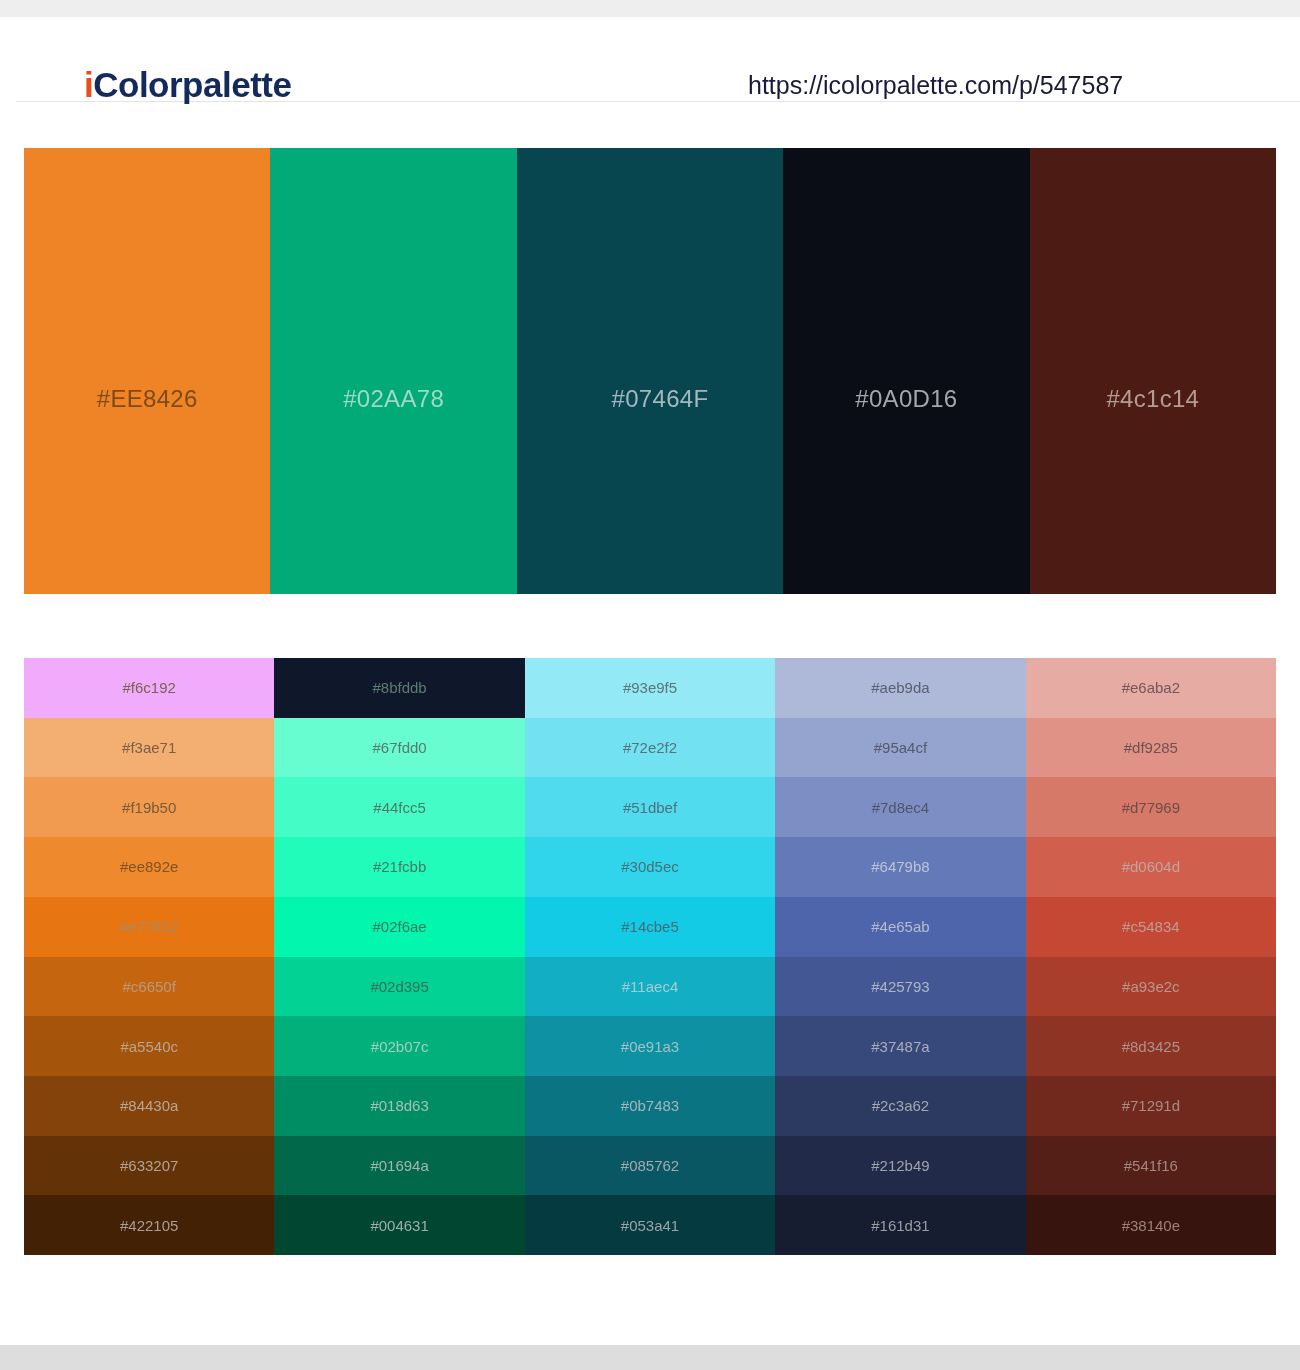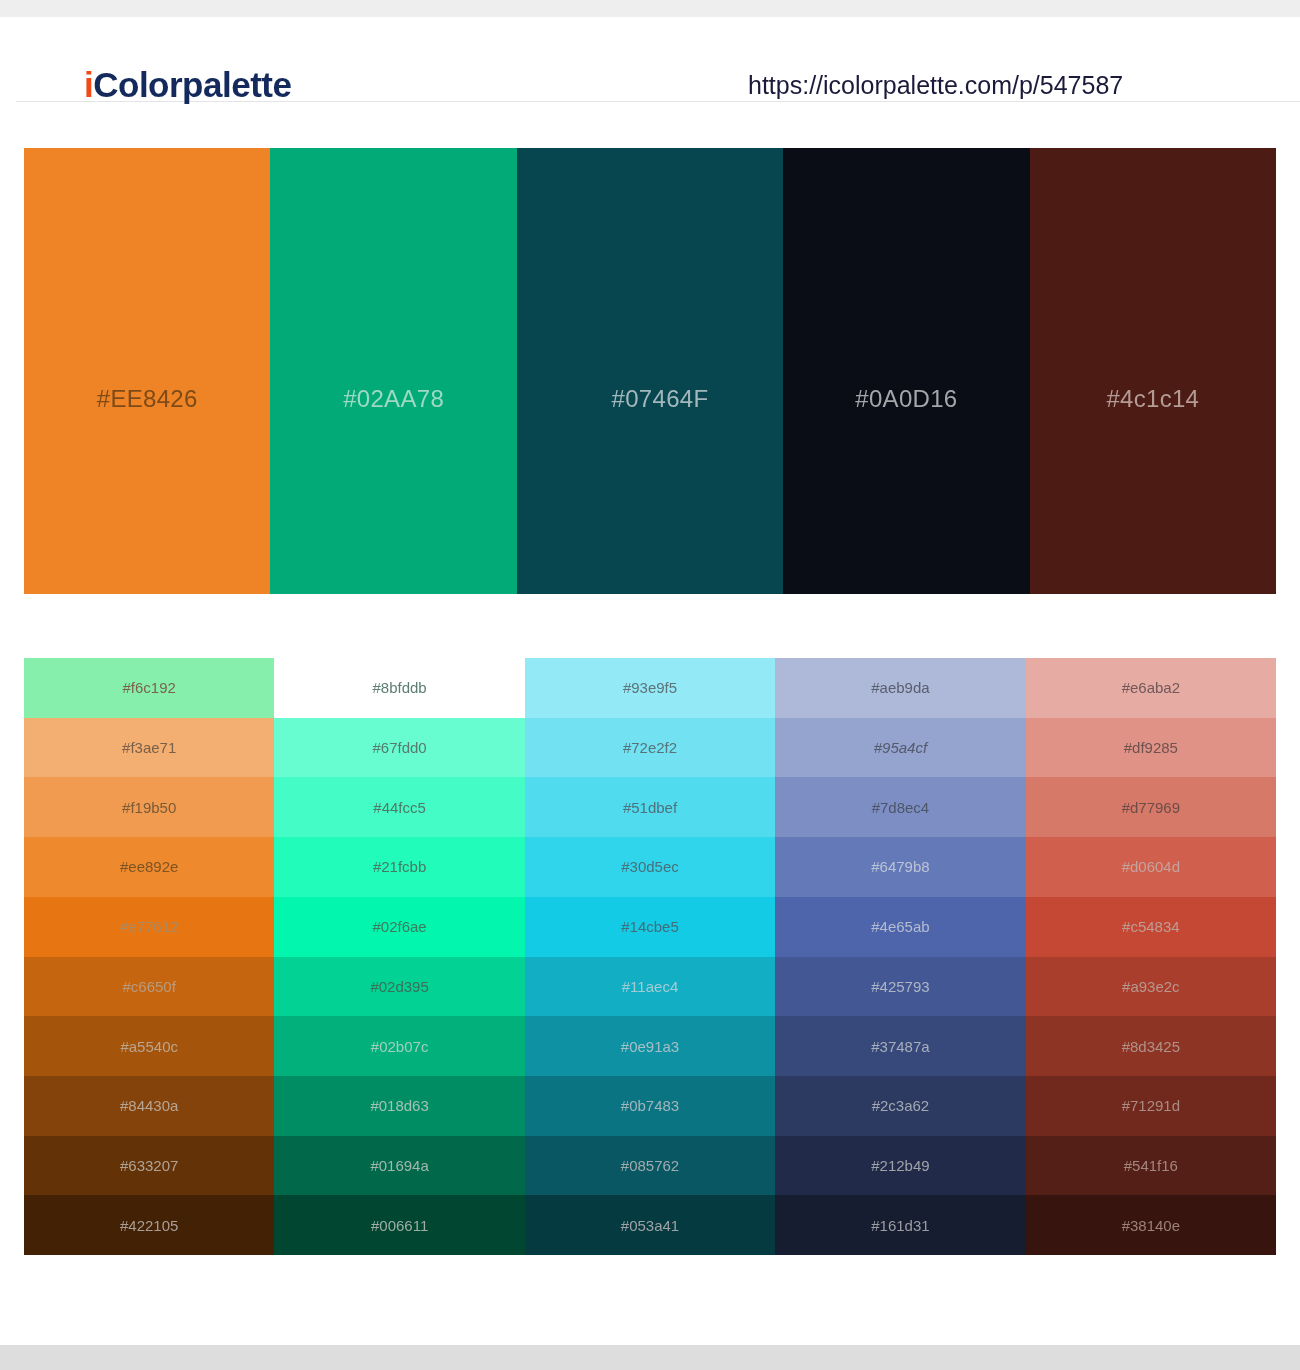--- a/index.html
+++ b/index.html
@@ -139,58 +139,58 @@
       <div class="main-swatch" style="background: rgb(10, 13, 22);">
         <span class="hexlabel" style="color: rgb(165, 166, 171);">#0A0D16</span>
       </div>
       <div class="main-swatch" style="background: rgb(76, 28, 20);">
         <span class="hexlabel" style="color: rgb(181, 155, 150);">#4c1c14</span>
       </div>
     </div>
 
   <div class="shade-grid" id="shade-grid">
       <div class="shade-col">
-        <div class="shade-cell" style="background: #86efac; color: rgb(122, 100, 80);">#f6c192</div>
+        <div class="shade-cell" style="background: #f0abfc; color: rgb(122, 100, 80);">#f6c192</div>
         <div class="shade-cell" style="background: rgb(243, 174, 113); color: rgb(122, 96, 72);">#f3ae71</div>
         <div class="shade-cell" style="background: rgb(241, 155, 80); color: rgb(123, 90, 53);">#f19b50</div>
         <div class="shade-cell" style="background: rgb(238, 137, 46); color: rgb(126, 84, 35);">#ee892e</div>
         <div class="shade-cell" style="background: rgb(231, 118, 18); color: rgb(169, 138, 99);">#e77612</div>
         <div class="shade-cell" style="background: rgb(198, 101, 15); color: rgb(183, 155, 127);">#c6650f</div>
         <div class="shade-cell" style="background: rgb(165, 84, 12); color: rgb(185, 164, 142);">#a5540c</div>
         <div class="shade-cell" style="background: rgb(132, 67, 10); color: rgb(183, 165, 147);">#84430a</div>
         <div class="shade-cell" style="background: rgb(99, 50, 7); color: rgb(176, 163, 150);">#633207</div>
         <div class="shade-cell" style="background: rgb(66, 33, 5); color: rgb(168, 158, 150);">#422105</div>
       </div>
       <div class="shade-col">
-        <div class="shade-cell" style="background: #ffffff; color: rgb(92, 125, 114);">#8bfddb</div>
+        <div class="shade-cell" style="background: #0f172a; color: rgb(92, 125, 114);">#8bfddb</div>
         <div class="shade-cell" style="background: rgb(103, 253, 208); color: rgb(87, 122, 108);">#67fdd0</div>
         <div class="shade-cell" style="background: rgb(68, 252, 197); color: rgb(79, 122, 104);">#44fcc5</div>
         <div class="shade-cell" style="background: rgb(33, 252, 187); color: rgb(70, 122, 99);">#21fcbb</div>
         <div class="shade-cell" style="background: rgb(2, 246, 174); color: rgb(62, 122, 94);">#02f6ae</div>
         <div class="shade-cell" style="background: rgb(2, 211, 149); color: rgb(59, 111, 87);">#02d395</div>
         <div class="shade-cell" style="background: rgb(2, 176, 124); color: rgb(161, 207, 188);">#02b07c</div>
         <div class="shade-cell" style="background: rgb(1, 141, 99); color: rgb(163, 194, 180);">#018d63</div>
         <div class="shade-cell" style="background: rgb(1, 105, 74); color: rgb(163, 183, 173);">#01694a</div>
-        <div class="shade-cell" style="background: rgb(0, 70, 49); color: rgb(159, 173, 165);">#006611</div>
+        <div class="shade-cell" style="background: rgb(0, 70, 49); color: rgb(159, 173, 165);">#004631</div>
       </div>
       <div class="shade-col">
         <div class="shade-cell" style="background: rgb(147, 233, 245); color: rgb(93, 116, 121);">#93e9f5</div>
         <div class="shade-cell" style="background: rgb(114, 226, 242); color: rgb(86, 115, 122);">#72e2f2</div>
         <div class="shade-cell" style="background: rgb(81, 219, 239); color: rgb(78, 114, 123);">#51dbef</div>
         <div class="shade-cell" style="background: rgb(48, 213, 236); color: rgb(71, 113, 124);">#30d5ec</div>
         <div class="shade-cell" style="background: rgb(20, 203, 229); color: rgb(65, 110, 121);">#14cbe5</div>
         <div class="shade-cell" style="background: rgb(17, 174, 196); color: rgb(166, 204, 211);">#11aec4</div>
         <div class="shade-cell" style="background: rgb(14, 145, 163); color: rgb(164, 192, 198);">#0e91a3</div>
         <div class="shade-cell" style="background: rgb(11, 116, 131); color: rgb(162, 181, 186);">#0b7483</div>
         <div class="shade-cell" style="background: rgb(8, 87, 98); color: rgb(160, 171, 174);">#085762</div>
         <div class="shade-cell" style="background: rgb(5, 58, 65); color: rgb(158, 162, 164);">#053a41</div>
       </div>
       <div class="shade-col">
         <div class="shade-cell" style="background: rgb(174, 185, 218); color: rgb(90, 95, 112);">#aeb9da</div>
-        <div class="shade-cell" style="background: rgb(149, 164, 207); color: rgb(84, 90, 108); font-style: italic;">#95a4cf</div>
+        <div class="shade-cell" style="background: rgb(149, 164, 207); color: rgb(84, 90, 108);">#95a4cf</div>
         <div class="shade-cell" style="background: rgb(125, 142, 196); color: rgb(77, 86, 104);">#7d8ec4</div>
         <div class="shade-cell" style="background: rgb(100, 121, 184); color: rgb(188, 195, 214);">#6479b8</div>
         <div class="shade-cell" style="background: rgb(78, 101, 171); color: rgb(180, 188, 208);">#4e65ab</div>
         <div class="shade-cell" style="background: rgb(66, 87, 147); color: rgb(174, 181, 197);">#425793</div>
         <div class="shade-cell" style="background: rgb(55, 72, 122); color: rgb(168, 174, 186);">#37487a</div>
         <div class="shade-cell" style="background: rgb(44, 58, 98); color: rgb(163, 167, 176);">#2c3a62</div>
         <div class="shade-cell" style="background: rgb(33, 43, 73); color: rgb(159, 162, 168);">#212b49</div>
         <div class="shade-cell" style="background: rgb(22, 29, 49); color: rgb(155, 157, 161);">#161d31</div>
       </div>
       <div class="shade-col">

